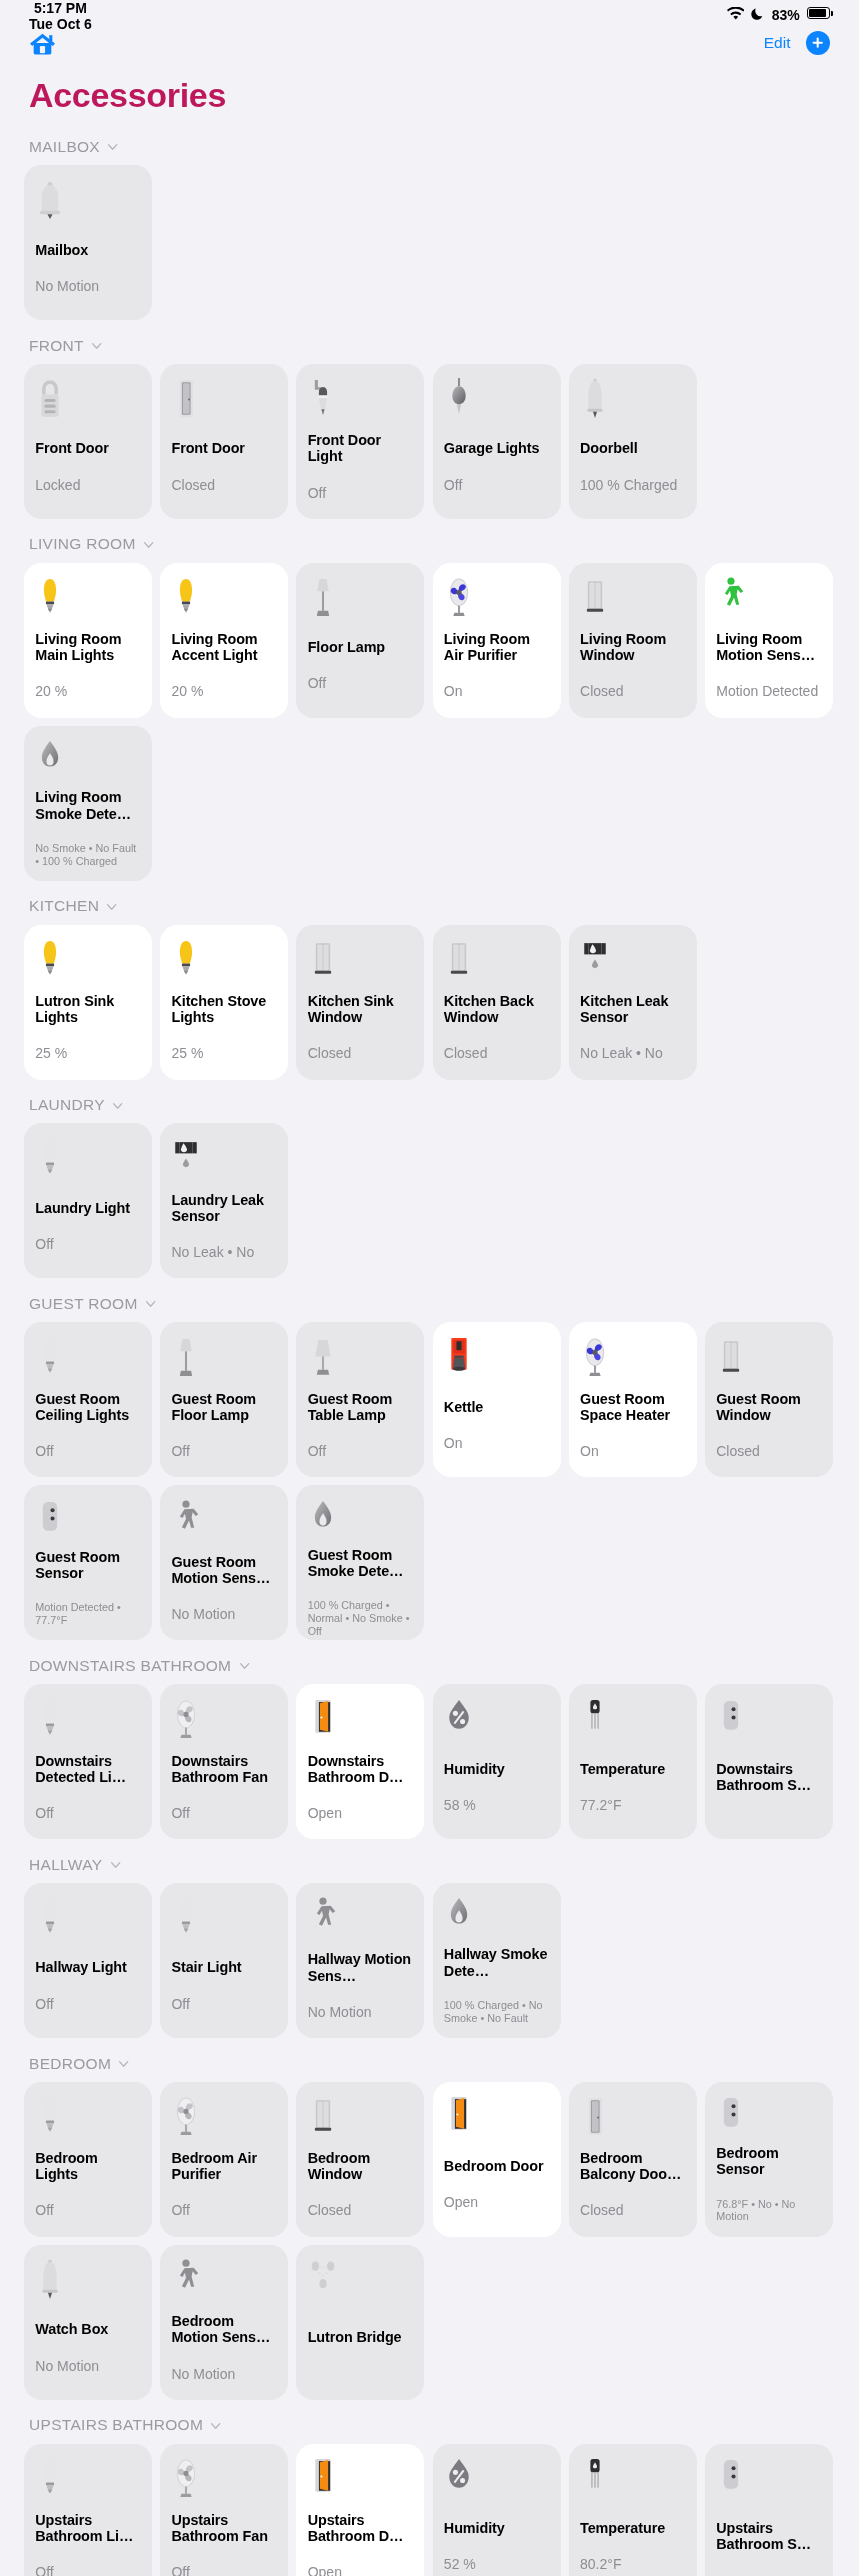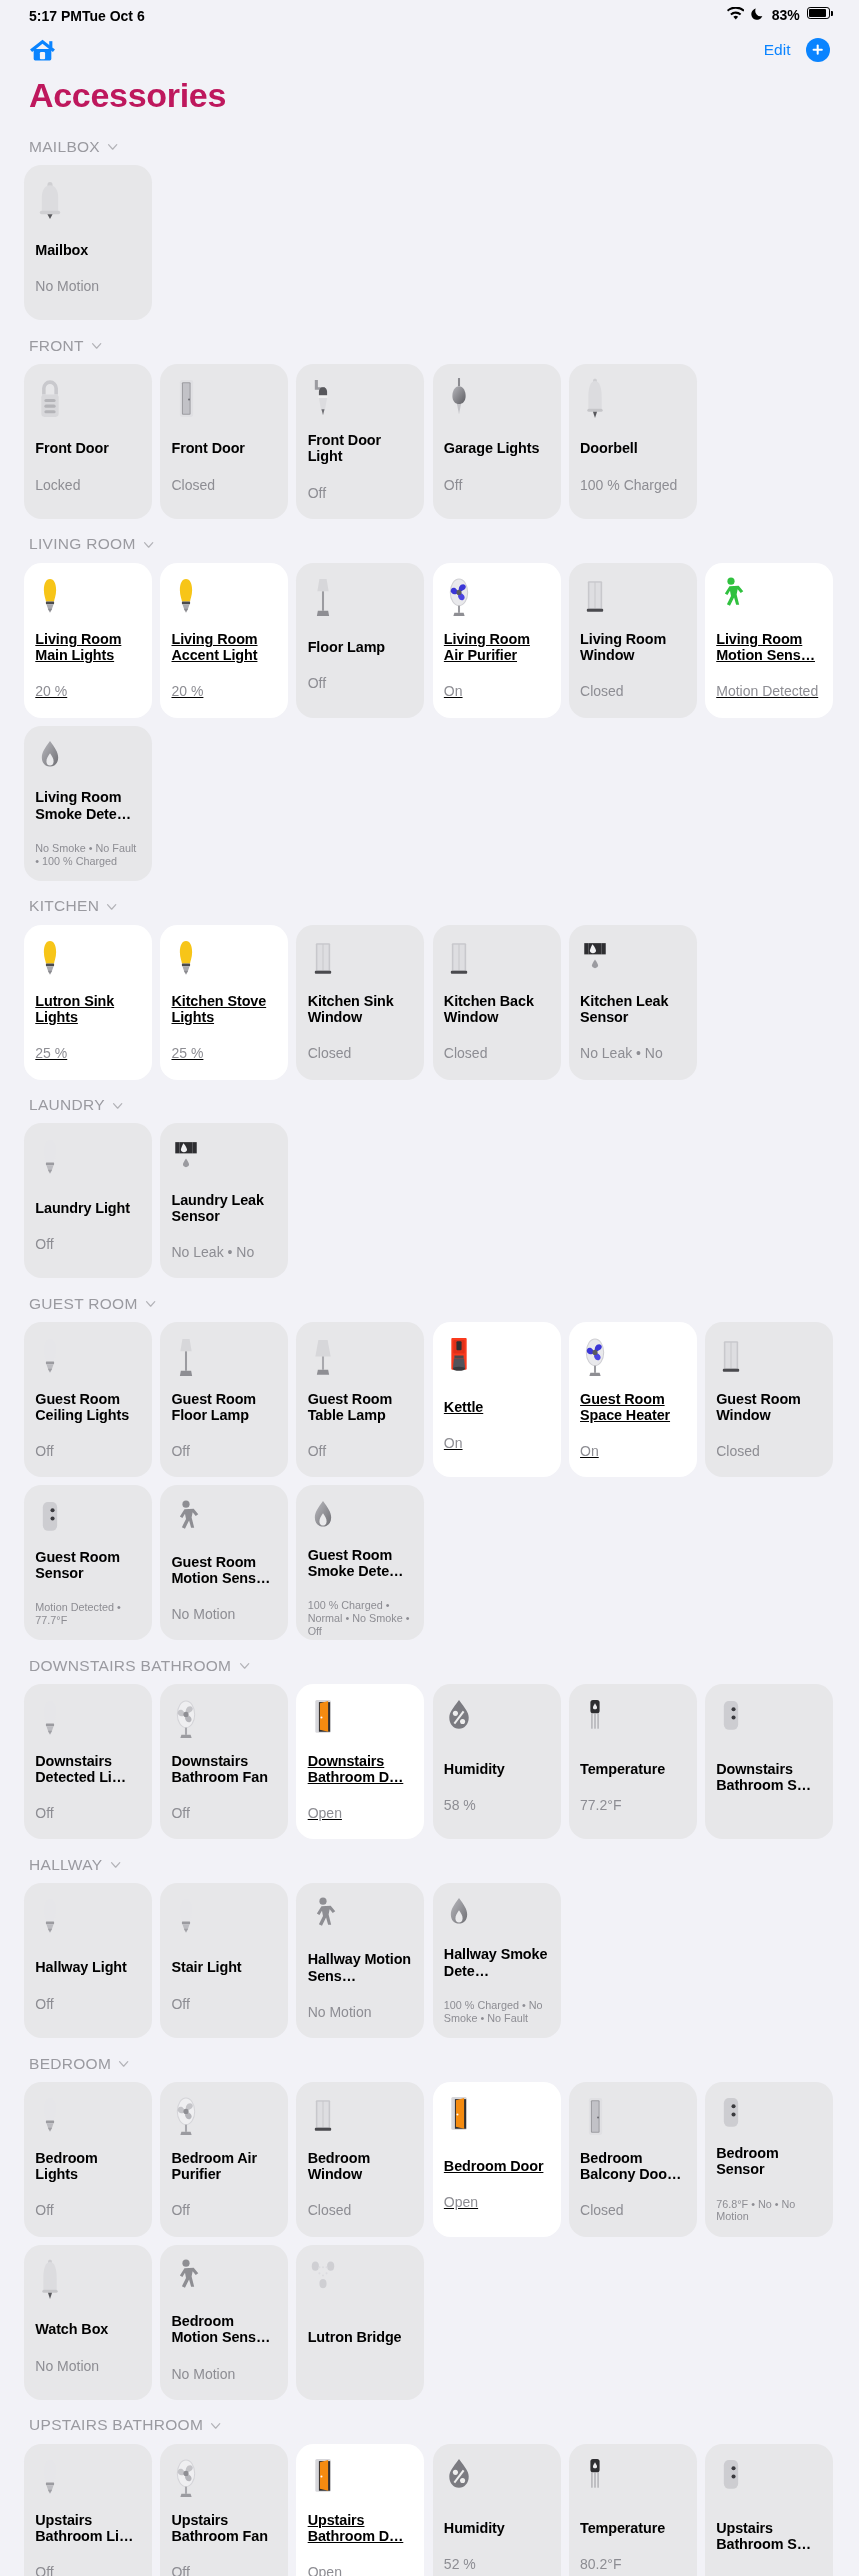--- a/index.html
+++ b/index.html
@@ -11,37 +11,37 @@
   }
   body { width:859px; height:3750px; position:relative; overflow:hidden; }
 
   
   .statusbar {
     height: 31px;
     display:flex; align-items:center;
     padding: 0 29px;
     font-size: 14px; font-weight: 600; color:#000;
   }
-  .sb-left { display:flex; align-items:center; gap:0; }
+  .sb-left { display:flex; align-items:center; gap:0;flex-direction:column; }
   .sb-right { margin-left:auto; display:flex; align-items:flex-start; gap:7.2px; }
   .wifi-ic { display:inline-block; }
   .moon-ic { display:inline-block; }
   .battery {
     width:23px; height:11.3px; border:1.5px solid #000; border-radius:3.1px;
     position:relative; display:inline-block;
   }
   .battery::after{
     content:""; position:absolute; right:-3.6px; top:3.1px; width:2.1px; height:4.6px;
     background:#000; border-radius:0 1px 1px 0;
   }
   .battery .fill{ position:absolute; left:1px; top:1px; bottom:1px; width:83%; background:#000; border-radius:1px;}
 
   
   .navbar{
-    height:38px; display:flex; align-items:center; padding:0 29px;
+    height:38px; display:flex; align-items:flex-start; padding:0 29px;
   }
   .home-ic{ width:27px;height:27px; }
   .nav-right{ margin-left:auto; display:flex; align-items:center; gap:15.5px; }
   .edit-btn{ color:#0a84ff; font-size:15.5px; }
   .plus-btn{
     width:24px;height:24px;border-radius:50%;background:#0a84ff;
     display:flex;align-items:center;justify-content:center;
   }
   .plus-btn svg{ display:block; }
 
@@ -65,21 +65,21 @@
     display:flex; flex-wrap:wrap; gap:8.2px;
     padding: 0 24px;
   }
   .card{
     width:128px; height:155px;
     background:#e7e7e9; border-radius:17.5px;
     padding:12.4px 11.3px; position:relative;
     display:flex; flex-direction:column;
     overflow:hidden;
   }
-  .card.on{ background:#ffffff;text-decoration:underline; }
+  .card.on{ background:#ffffff; }
   .card .ic{
     height:47px; display:flex; align-items:flex-start;
     margin-bottom:3.1px;
   }
   .card .ic svg{ display:block; }
   .card .txt{ margin-top:auto; margin-bottom:auto;}
   .card .name{
     font-size:14.4px; font-weight:700; color:#000; line-height:1.12;
     letter-spacing:-0.1px;
   }

